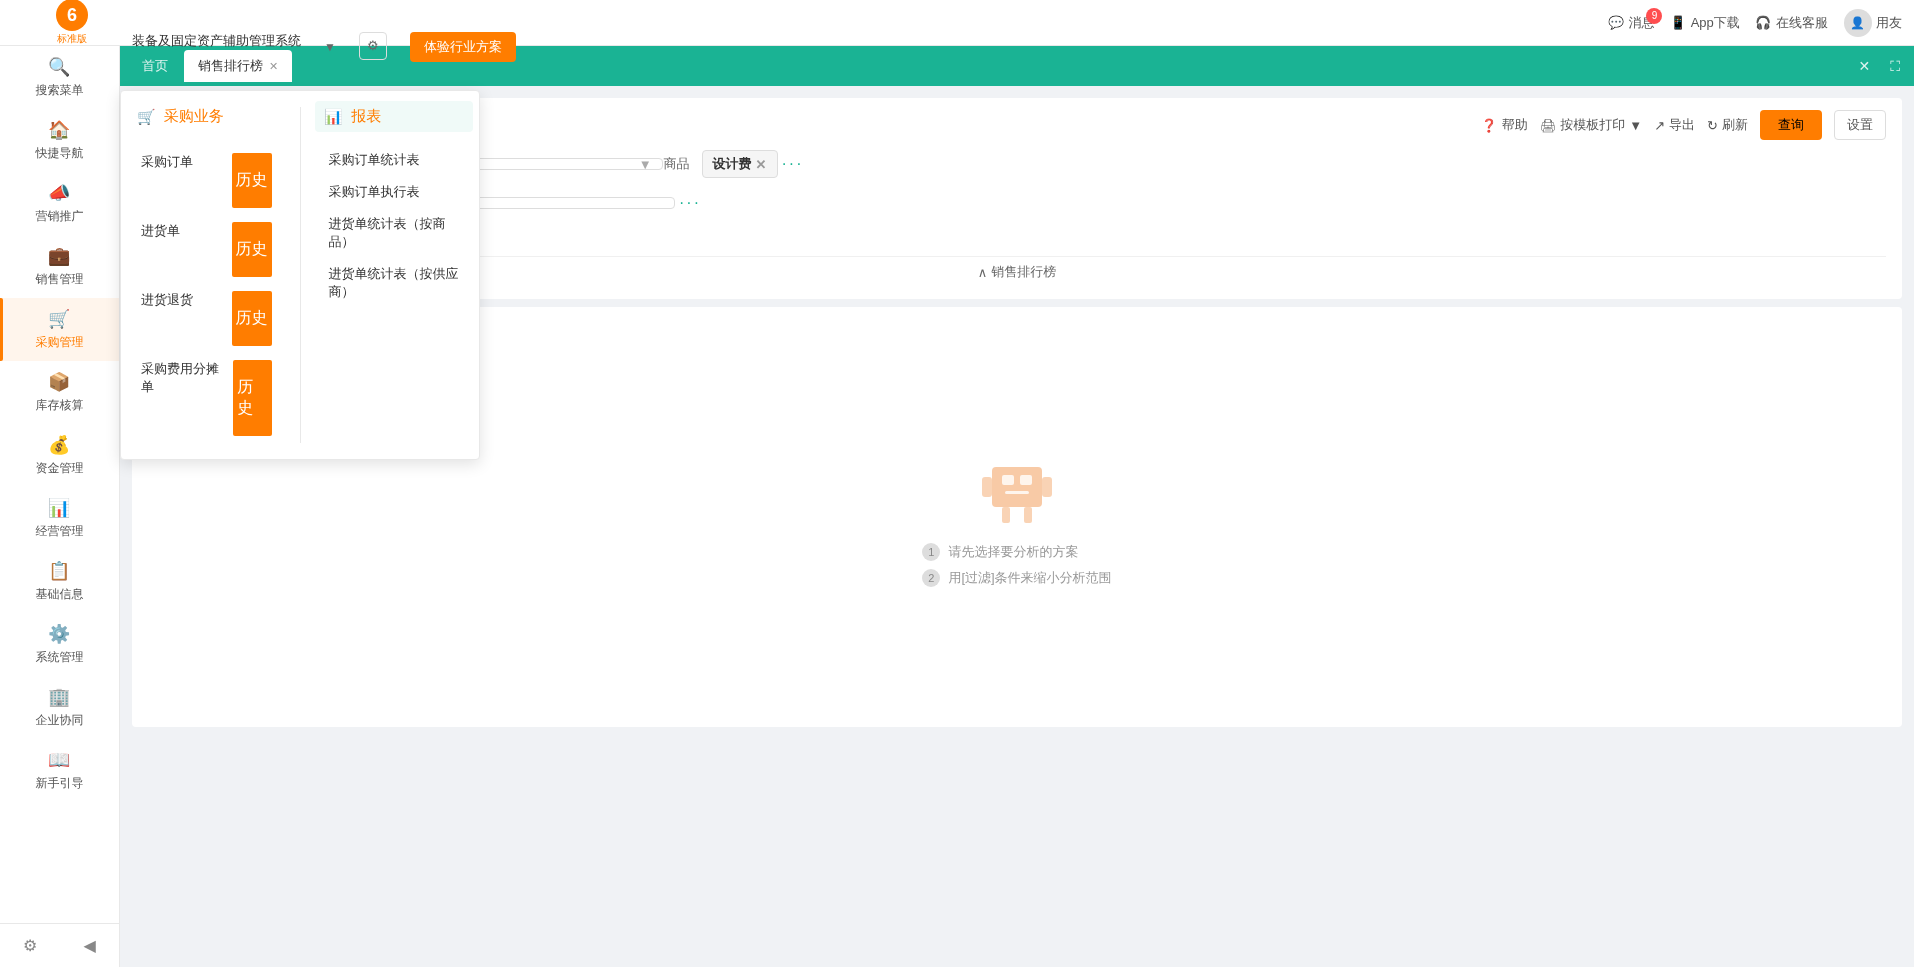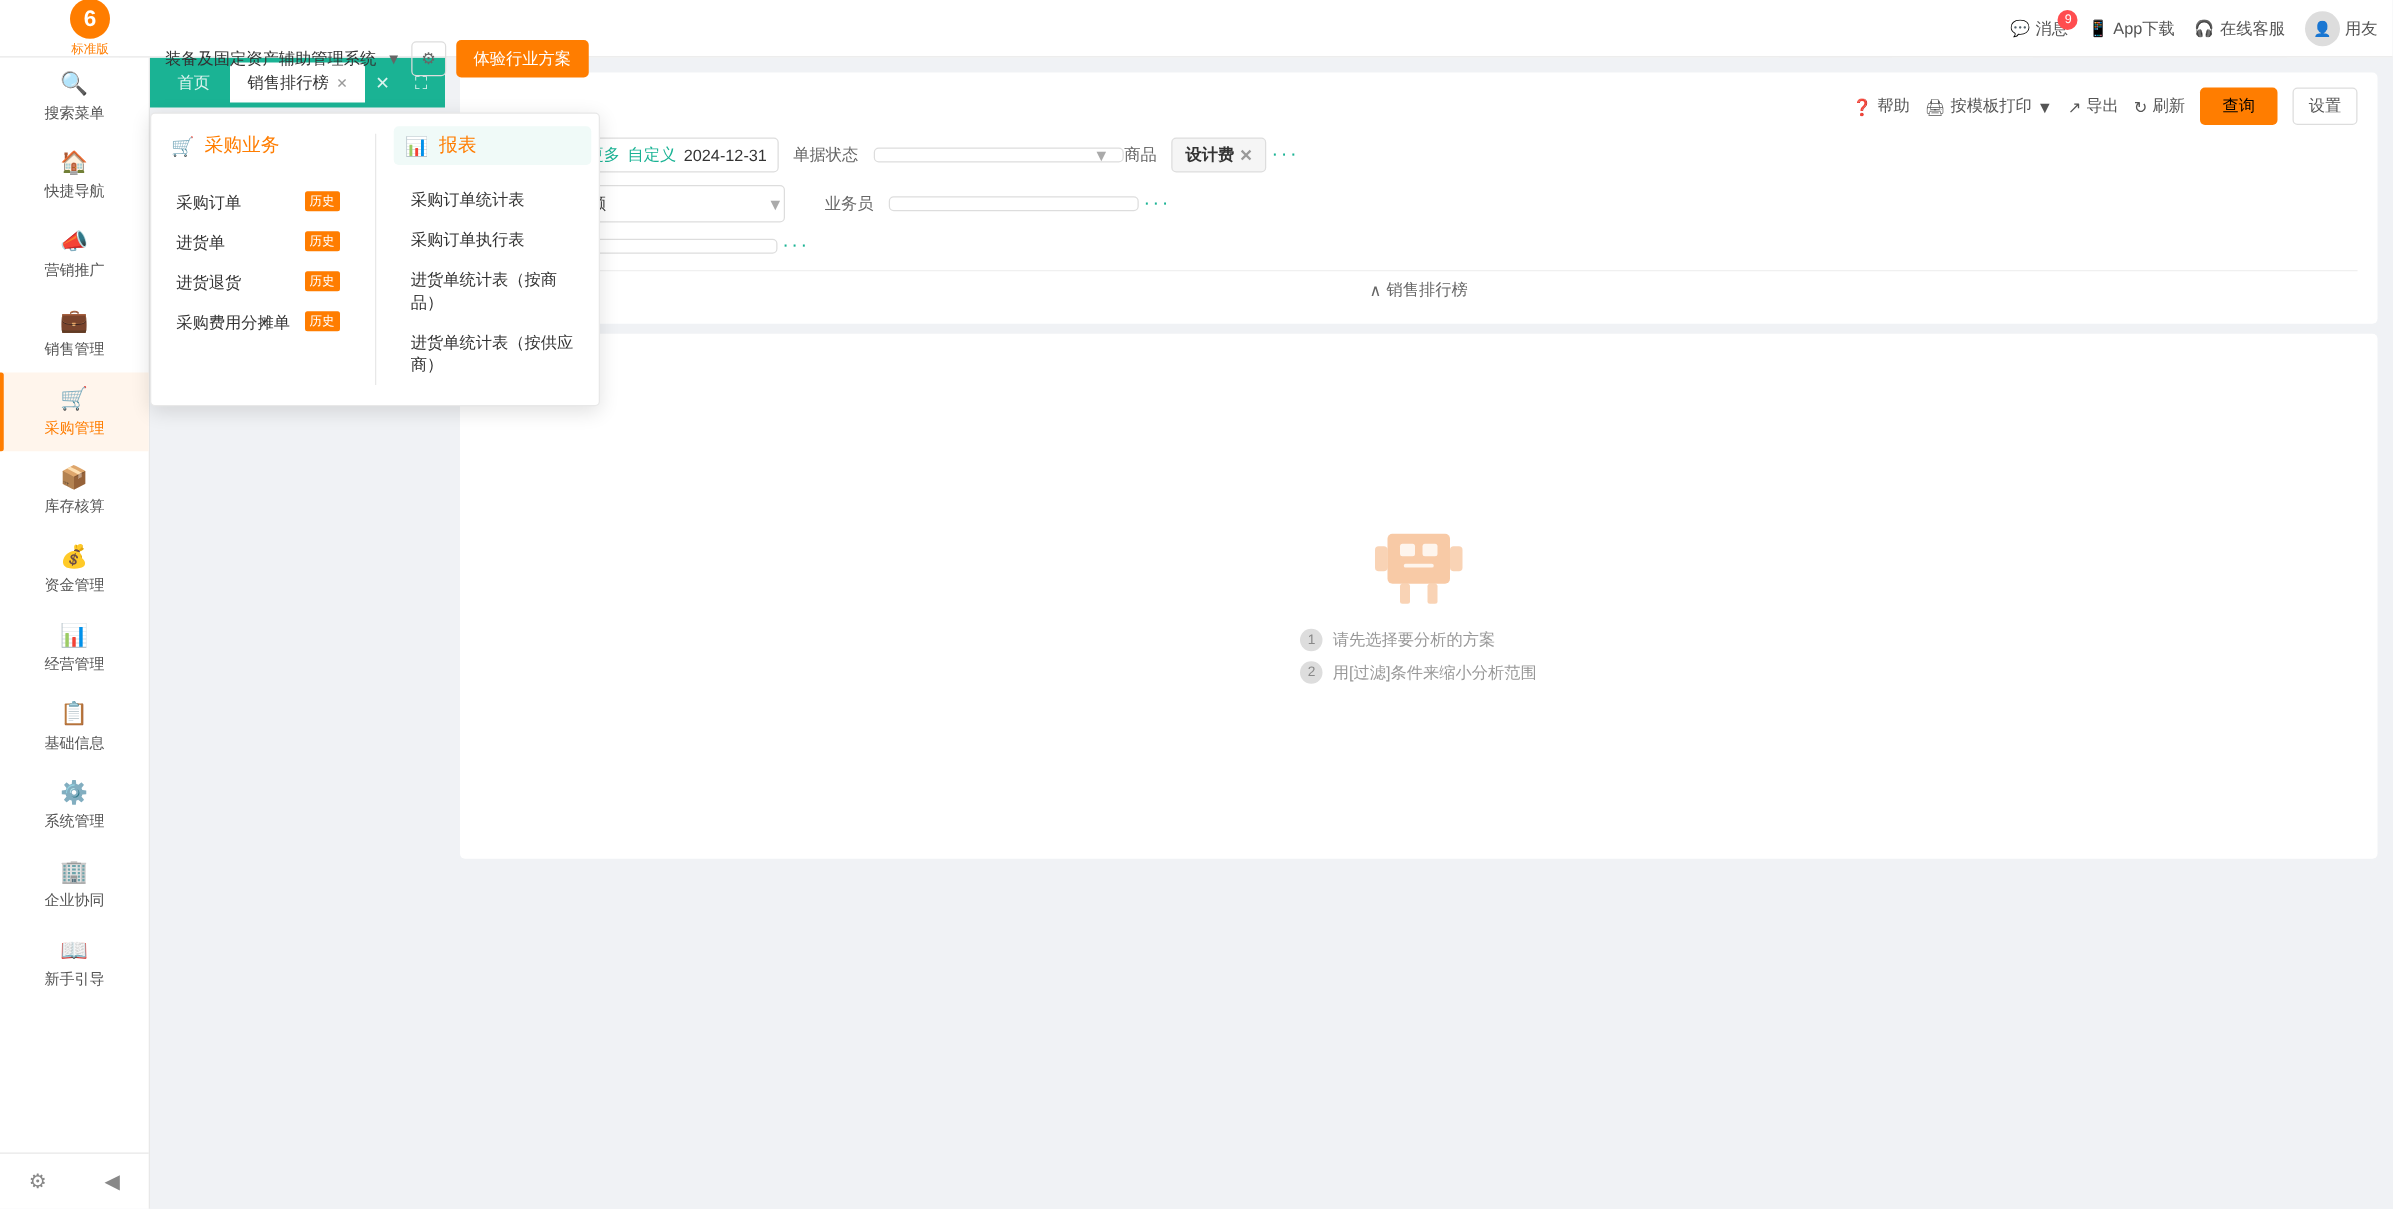--- a/index.html
+++ b/index.html
@@ -39,22 +39,21 @@
       font-weight: bold;
     }
     .logo-text {
       font-size: 10px;
       color: #ff7d00;
       margin-top: 1px;
     }
     .header-middle {
       flex: 1;
       display: flex;
-      align-items: center;
-      gap: 8px;
+      gap: 23px;
       margin-top: 48px;
     }
     .system-name {
       font-size: 13px;
       color: #333;
     }
     .header-dropdown-btn {
       background: none;
       border: none;
       cursor: pointer;
@@ -177,20 +176,21 @@
     }
 
     
     .main-content {
       position: fixed;
       top: 46px;
       left: 120px;
       right: 0;
       bottom: 0;
       display: flex;
+      flex-direction: column;
       background: #f0f2f5;
     }
 
     
     .tab-bar {
       height: 40px;
       background: #1ab394;
       display: flex;
       align-items: center;
       padding: 0 8px;
@@ -421,22 +421,22 @@
       justify-content: space-between;
       padding: 7px 4px;
       cursor: pointer;
       color: #333;
       font-size: 13px;
       border-radius: 3px;
     }
     .history-badge {
       background: #ff7d00;
       color: #fff;
-      font-size: 10px;
-      padding: 1px 4px;
+      font-size: 16px;
+      padding: 17px 4px;
       border-radius: 2px;
       margin-left: 6px;
     }
 
     .divider-v {
       width: 1px;
       background: #e8e8e8;
       margin: 0 4px;
     }
   </style>

